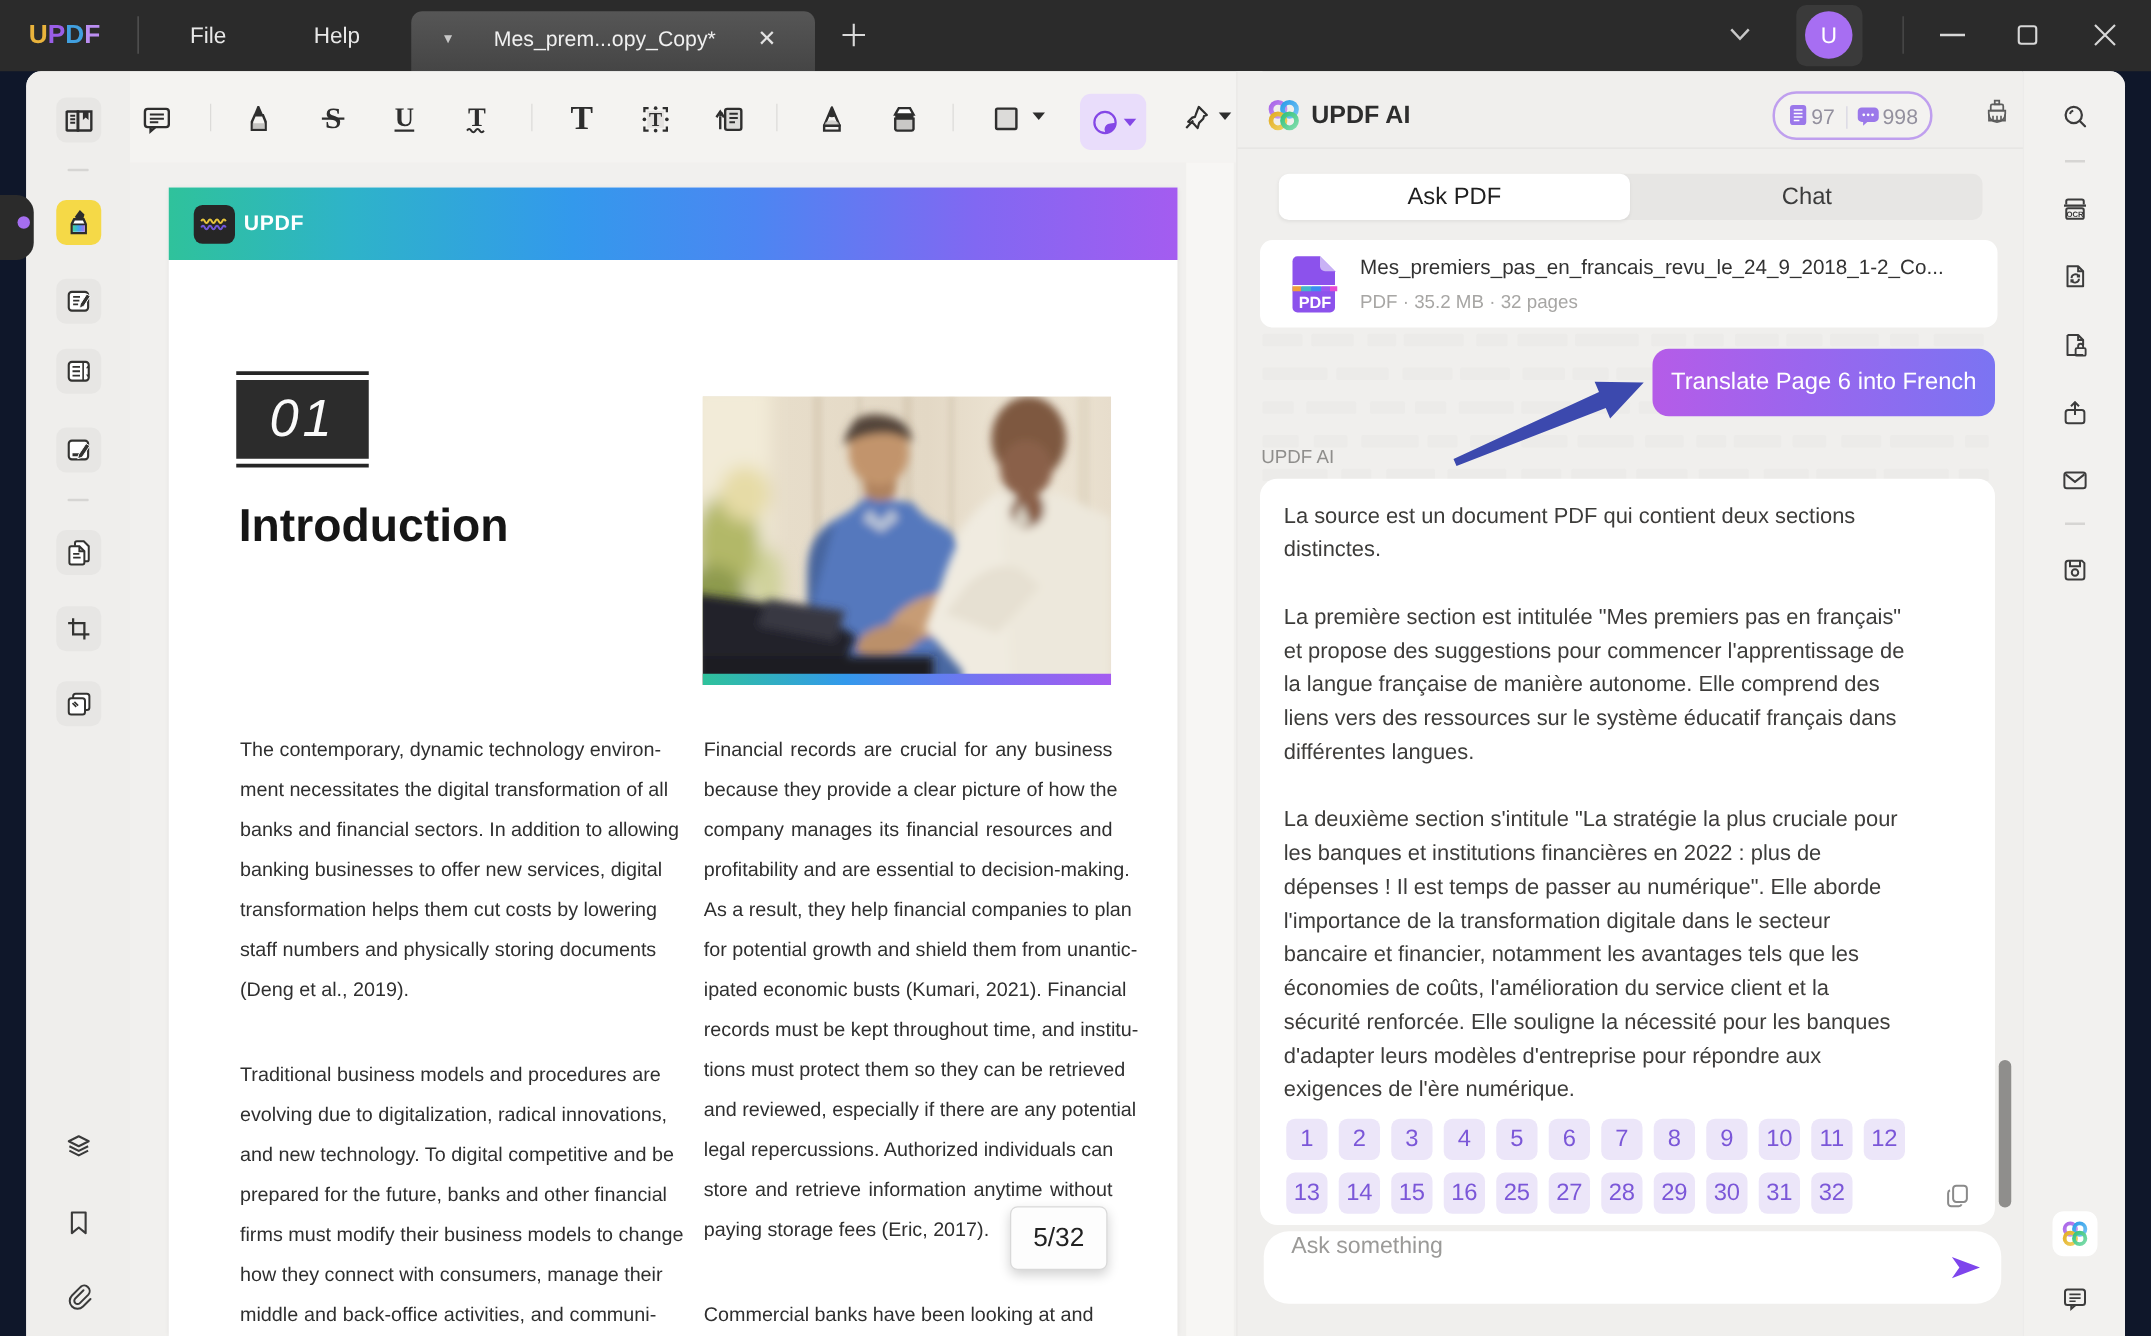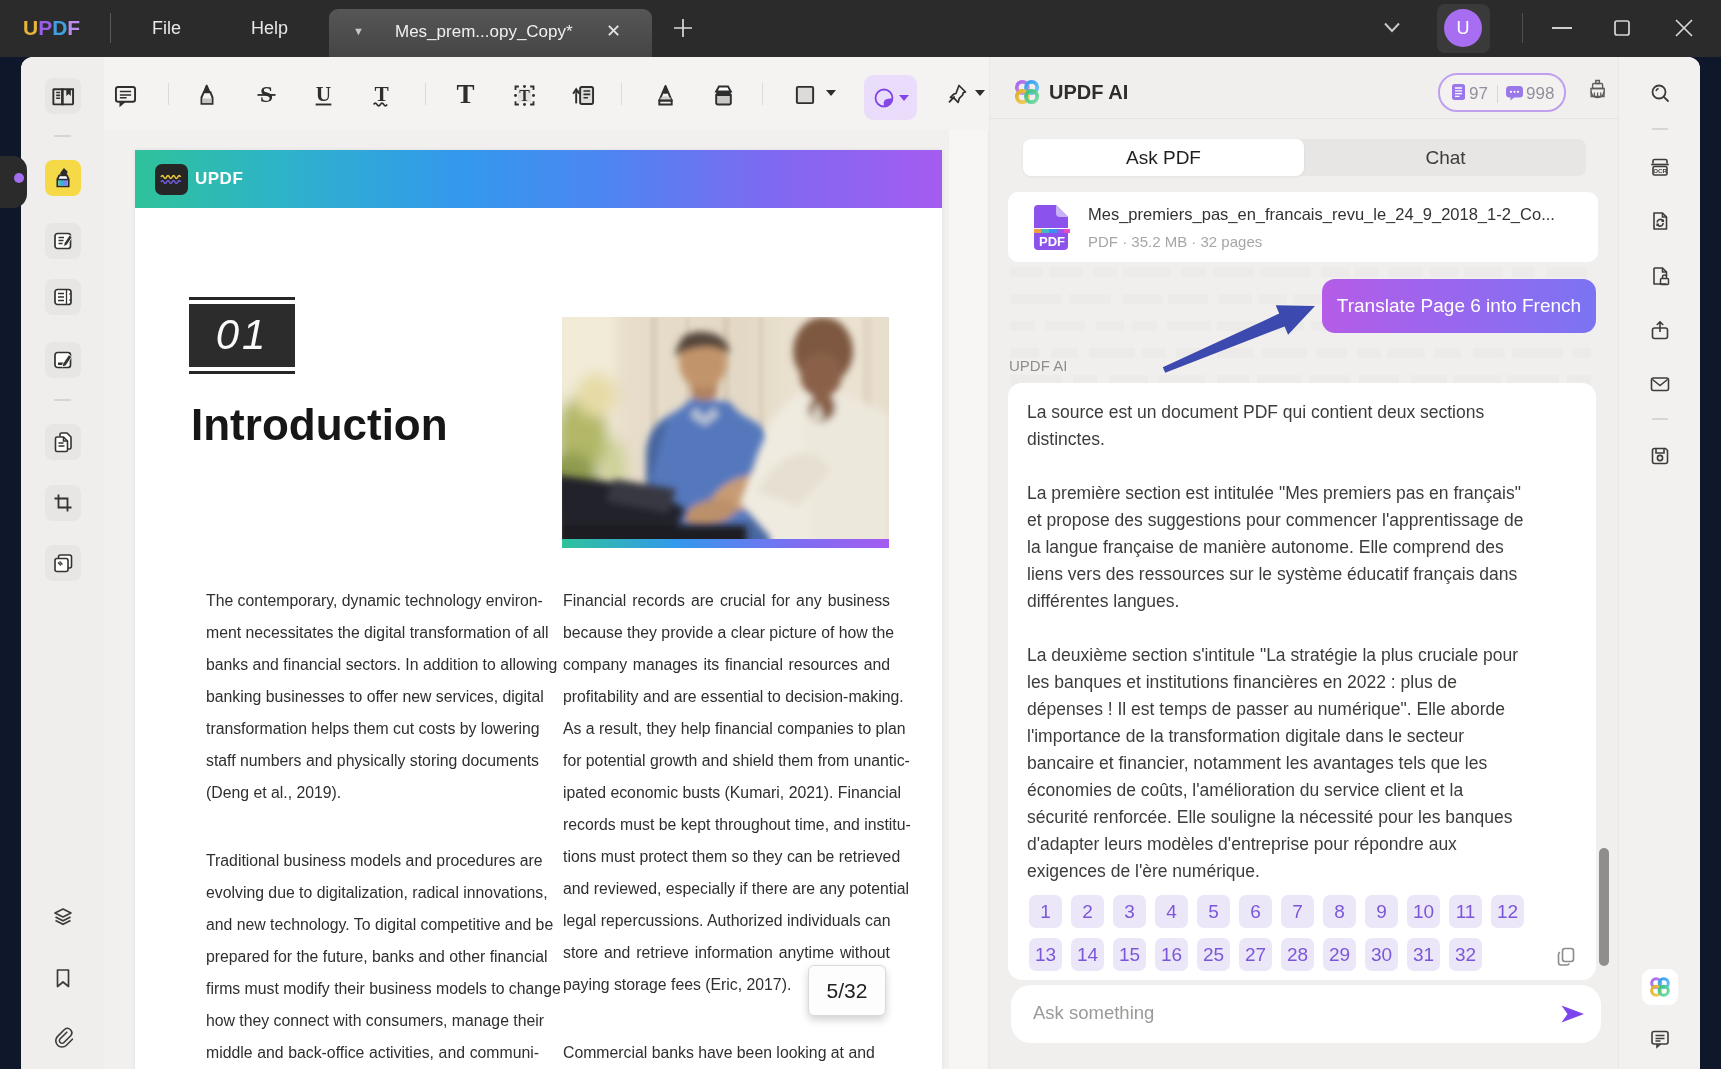--- a/index.html
+++ b/index.html
@@ -32,32 +32,32 @@
 .dd { position:absolute; top:33px; width:0; height:0; border-left:5px solid transparent; border-right:5px solid transparent; border-top:6px solid #2d2d2d; }
 #docarea { position:absolute; left:83px; top:73px; width:906px; height:939px; background:#f1f0ee; }
 #doctrack { position:absolute; left:845px; top:0; width:38px; height:939px; background:#f7f6f4; }
 #page { position:absolute; left:31px; top:20px; width:807px; height:919px; background:#ffffff; box-shadow:0 0 4px rgba(0,0,0,0.08); }
 #banner { position:absolute; left:0; top:0; width:807px; height:58px; background:linear-gradient(90deg,#2fc29b 0%,#2eb3c9 18%,#3399ec 40%,#4c86f2 58%,#8168f2 80%,#a45cf0 100%); }
 #blogo { position:absolute; left:20px; top:14px; width:33px; height:31px; background:#262626; border-radius:7px; }
 #bname { position:absolute; left:60px; top:19px; color:#ffffff; font-size:17px; font-weight:bold; letter-spacing:0.5px; }
 #n01 { position:absolute; left:54px; top:147px; width:106px; }
 #n01 .ln { height:3px; background:#262626; }
 #n01 .bx { height:63px; background:#2c2c2c; margin:4px 0; color:#fafafa; font-size:42px; font-style:italic; text-align:center; line-height:61px; font-weight:500; letter-spacing:3px; }
-#intro { position:absolute; left:56px; top:250px; font-size:44px; font-weight:bold; color:#161616; letter-spacing:0px; }
+#intro { position:absolute; left:56px; top:250px; font-size:37px; font-weight:bold; color:#161616; letter-spacing:0px; }
 #photo { position:absolute; left:427px; top:167px; width:327px; height:231px; overflow:hidden; }
 .col { position:absolute; font-size:15.8px; color:#2f2f2f; }
 .col .l { height:32px; line-height:32px; text-align:justify; text-align-last:justify; white-space:nowrap; }
 .col .le { height:32px; line-height:32px; text-align:left; white-space:nowrap; }
 .gap { height:36px; }
 #pnum { position:absolute; left:673px; top:815px; width:78px; height:51px; background:#fdfdfd; border:1px solid #d9d9d9; border-radius:6px; box-shadow:0 4px 9px rgba(0,0,0,0.18); font-size:21px; color:#222; text-align:center; line-height:49px; }
 #aipanel { position:absolute; left:968px; top:0; width:629px; height:1012px; background:#f0efed; border-left:1px solid #e9e8e6; }
 #aihdiv { position:absolute; left:0; top:61px; width:629px; height:1px; background:#e4e3e1; }
 #ailogo { position:absolute; left:21px; top:19px; width:32px; height:32px; }
 #ainame { position:absolute; left:59px; top:24px; font-size:20px; font-weight:bold; color:#2d2d2d; }
-#pill { position:absolute; left:448px; top:16px; width:128px; height:39px; border:2px solid #bf9fee; border-radius:19px; background:#f3f2f0;text-decoration:underline; }
+#pill { position:absolute; left:428px; top:16px; width:128px; height:39px; border:2px solid #bf9fee; border-radius:19px; background:#f3f2f0;text-decoration:underline; }
 #pill .n { position:absolute; top:9px; font-size:17px; color:#93909e; }
 #pillsep { position:absolute; left:57px; top:10px; width:1px; height:18px; background:#d8d5e2; }
 #broom { position:absolute; left:595px; top:21px; }
 #tabs { position:absolute; left:33px; top:82px; width:563px; height:37px; background:#e7e6e4; border-radius:8px; }
 #tabActive { position:absolute; left:0px; top:0px; width:281px; height:37px; background:#ffffff; border-radius:8px; box-shadow:0 1px 3px rgba(0,0,0,0.06); }
 #tabs .t1 { position:absolute; left:0; top:0; width:281px; height:37px; text-align:center; line-height:37px; font-size:19px; color:#1f1f1f; }
 #tabs .t2 { position:absolute; left:281px; top:0; width:283px; height:37px; text-align:center; line-height:37px; font-size:19px; color:#3c3c3c; }
 #fcard { position:absolute; left:18px; top:135px; width:590px; height:70px; background:#ffffff; border-radius:10px; }
 #fcard .nm { position:absolute; left:80px; top:13px; font-size:16.5px; color:#323232; white-space:nowrap; }
 #fcard .sub { position:absolute; left:80px; top:41px; font-size:15px; color:#a7a6a4; }
@@ -65,21 +65,21 @@
 #ghosts span { border-radius:2px; opacity:0.5; }
 #transbtn { position:absolute; left:332px; top:222px; width:274px; height:54px; border-radius:13px; background:linear-gradient(90deg,#b55ce8 0%,#9a66ee 45%,#7b74f2 100%); color:#ffffff; font-size:19px; text-align:center; line-height:54px; }
 #ailabel { position:absolute; left:19px; top:300px; font-size:15px; color:#8f8e8c; }
 #bubble { position:absolute; left:18px; top:326px; width:588px; height:597px; background:#ffffff; border-radius:14px; }
 #btext { position:absolute; left:19px; top:16px; width:558px; font-size:17.5px; line-height:27px; color:#3d3c3a; }
 .chiprow { position:absolute; left:21px; height:33px; white-space:nowrap; }
 .chip { display:inline-block; width:33px; height:33px; margin-right:9px; background:#ece6f9; border-radius:7px; color:#7b57d8; font-size:19px; text-align:center; line-height:33px; }
 #copyic { position:absolute; left:548px; top:563px; }
 #aiscroll { position:absolute; left:609px; top:791px; width:10px; height:118px; background:#8f8e8c; border-radius:5px; }
 #askbox { position:absolute; left:21px; top:928px; width:590px; height:58px; background:#ffffff; border-radius:20px; }
-#askbox .ph { position:absolute; left:22px; top:17px; font-size:18.5px; color:#9b9a98; }
+#askbox .ph { position:absolute; left:22px; top:0; font-size:18.5px; color:#9b9a98; }
 #sendic { position:absolute; left:548px; top:16px; }
 #rightstrip { position:absolute; left:1597px; top:0; width:82px; height:1012px; background:#f2f1ef; border-radius:0 12px 0 0; border-left:1px solid #e8e7e5; }
 .ricon { position:absolute; left:23px; width:36px; height:36px; display:flex; align-items:center; justify-content:center; }
 .rdiv { position:absolute; left:33px; width:16px; height:2px; background:#d6d5d3; }
 svg { display:block; }
 </style>
 </head>
 <body>
 <div id="app">
   <div id="titlebar">
@@ -389,21 +389,21 @@
 <path d="M255 85 l8 18 l-16 2 z" fill="#d8d2c4"></path>
 </g>
 <g filter="url(#bl4)">
 <path d="M-5 158 l92 12 l36 22 l-16 39 h-112 z" fill="#242229"></path>
 <path d="M-5 208 h190 v25 h-190 z" fill="#1d1c22"></path>
 <path d="M52 162 l62 10 l-8 24 l-62 -12 z" fill="#383842"></path>
 </g>
 <rect x="0" y="222" width="327" height="9" fill="url(#pbar)"></rect>
 </svg>
           </div>
-        <div class="col" id="col1" style="left:71px; top:435px; width:333px;">
+        <div class="col" id="col1" style="left:57px; top:435px; width:333px;">
             <div class="l">The contemporary, dynamic technology environ-</div>
             <div class="l">ment necessitates the digital transformation of all</div>
             <div class="l">banks and financial sectors. In addition to allowing</div>
             <div class="l">banking businesses to offer new services, digital</div>
             <div class="l">transformation helps them cut costs by lowering</div>
             <div class="l">staff numbers and physically storing documents</div>
             <div class="le">(Deng et al., 2019).</div>
             <div class="gap"></div>
             <div class="l">Traditional business models and procedures are</div>
             <div class="l">evolving due to digitalization, radical innovations,</div>

